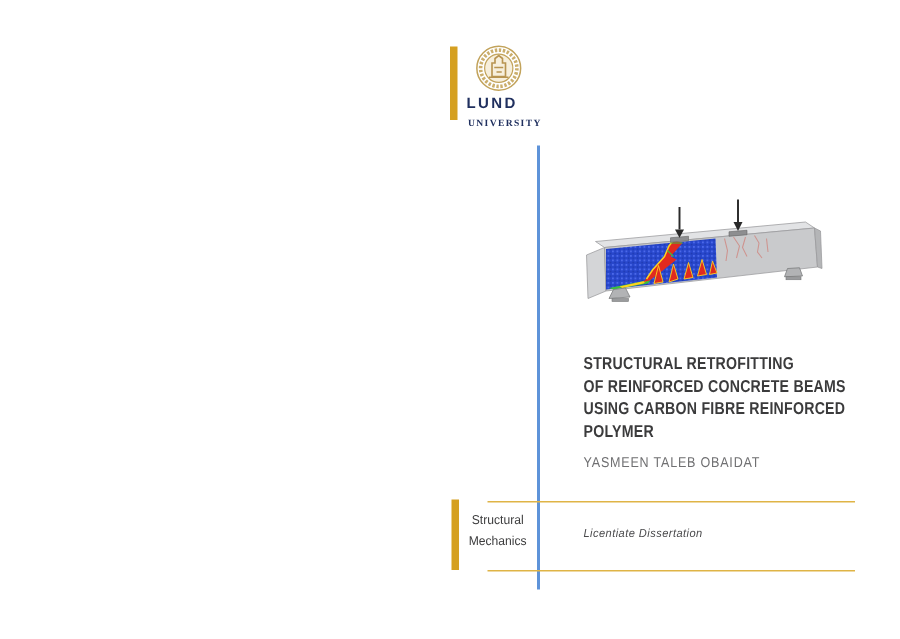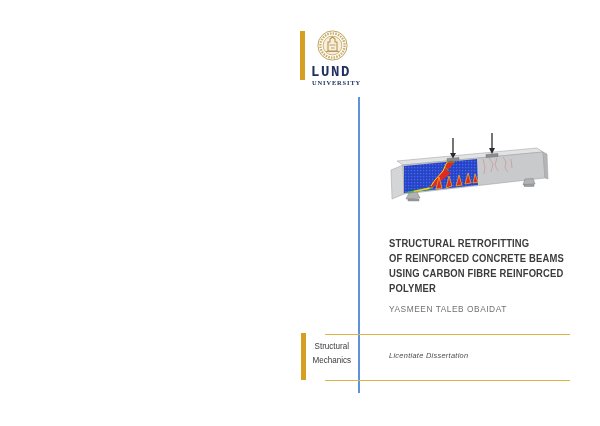--- a/index.html
+++ b/index.html
@@ -6,21 +6,21 @@
   #page{
     position:relative;width:600px;height:426px;background:#ffffff;overflow:hidden;
     font-family:"Liberation Sans",sans-serif;
   }
   
   .gold-bar{position:absolute;background:#d5a021;}
   #logo-bar{left:300px;top:31px;width:5px;height:49px;}
   #seal{position:absolute;left:317px;top:30px;width:31px;height:31px;}
   #lund-name{
     position:absolute;left:311px;top:64px;width:60px;
-    font-family:Liberation Mono, monospace;font-weight:bold;font-size:14px;
+    font-family:Liberation Sans, sans-serif;font-weight:bold;font-size:10px;
     letter-spacing:1.6px;color:#20305f;white-space:nowrap;
   }
   #lund-subname{
     position:absolute;left:312px;top:79px;width:60px;
     font-family:"Liberation Serif",serif;font-weight:bold;font-size:6.4px;
     letter-spacing:0.9px;color:#20305f;white-space:nowrap;
   }
   
   #blue-rule{position:absolute;left:358px;top:97px;width:2px;height:296px;background:#5e93d9;}
   

